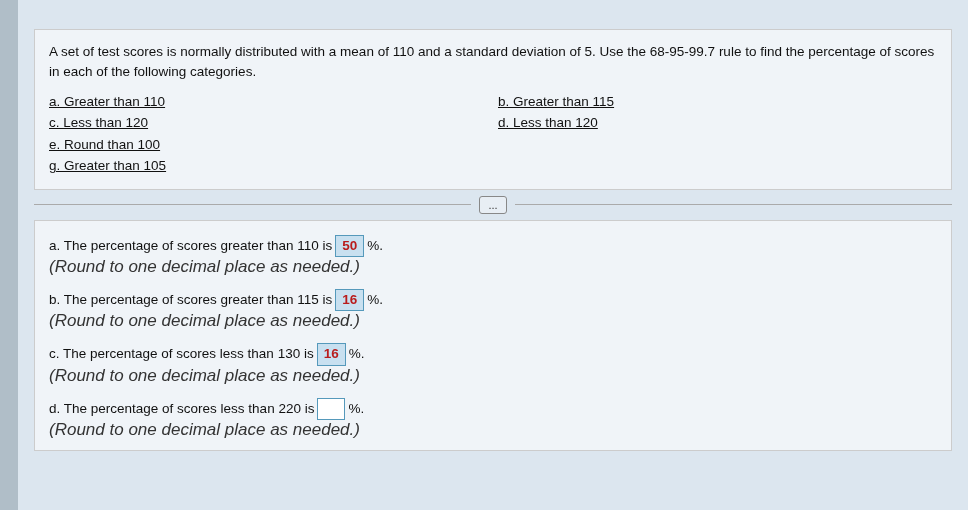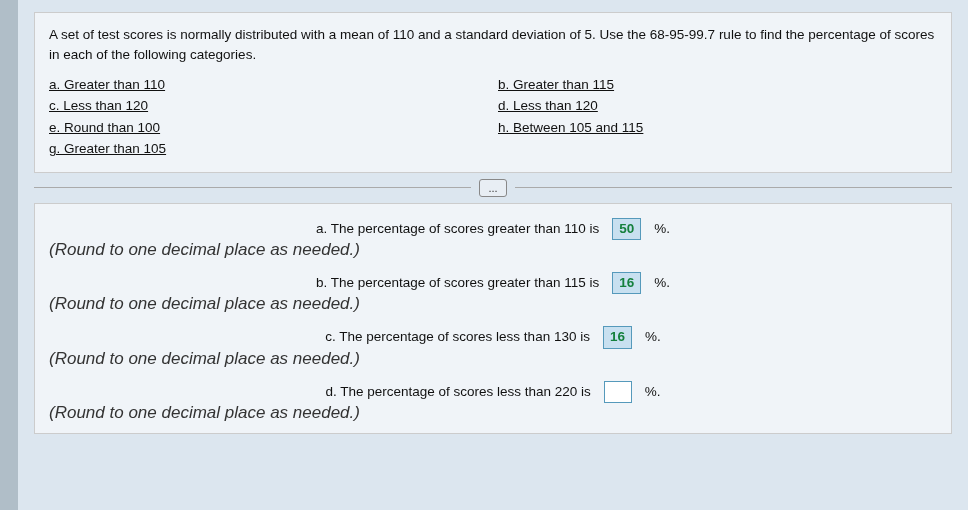--- a/index.html
+++ b/index.html
@@ -27,21 +27,21 @@
 
     .left-accent {
       width: 18px;
       background: #b0bec8;
       flex-shrink: 0;
     }
 
     .main-content {
       flex: 1;
       background: #dce6ef;
-      padding: 12px 16px 16px 16px;
+      padding: 29px 16px 16px 16px;
       display: flex;
       flex-direction: column;
       gap: 0;
     }
 
     .question-box {
       background: #f0f4f8;
       border: 1px solid #ccc;
       padding: 12px 14px;
       margin-bottom: 0;
@@ -106,38 +106,37 @@
       margin-bottom: 0;
     }
 
     .answer-line {
       font-size: 13.5px;
       color: #111;
       line-height: 1.5;
       display: flex;
       align-items: baseline;
       flex-wrap: wrap;
-      gap: 13px;
-      justify-content: center;
+      gap: 3px;
     }
 
     .answer-sub {
       font-size: 17px;
       color: #333;
       font-style: italic;
     }
 
     .value-box {
       display: inline-block;
       background: #c8e0f0;
       border: 1px solid #5599bb;
       padding: 0px 6px;
       font-size: 13.5px;
       font-weight: bold;
-      color: #15803d;
+      color: #b91c1c;
       min-width: 28px;
       text-align: center;
     }
 
     .value-box-empty {
       display: inline-block;
       background: #ffffff;
       border: 1px solid #5599bb;
       padding: 0px 6px;
       font-size: 13.5px;
@@ -159,21 +158,20 @@
       <div class="categories-grid">
         <div>
           <div class="category-item">a. Greater than 110</div>
           <div class="category-item">c. Less than 120</div>
           <div class="category-item">e. Round than 100</div>
           <div class="category-item">g. Greater than 105</div>
         </div>
         <div>
           <div class="category-item">b. Greater than 115</div>
           <div class="category-item">d. Less than 120</div>
-          <div class="category-item">h. Between 105 and 115</div>
         </div>
       </div>
     </div>
 
     <div class="divider-row">
       <hr class="divider-line">
       <button class="expand-btn">...</button>
       <hr class="divider-line">
     </div>
 

